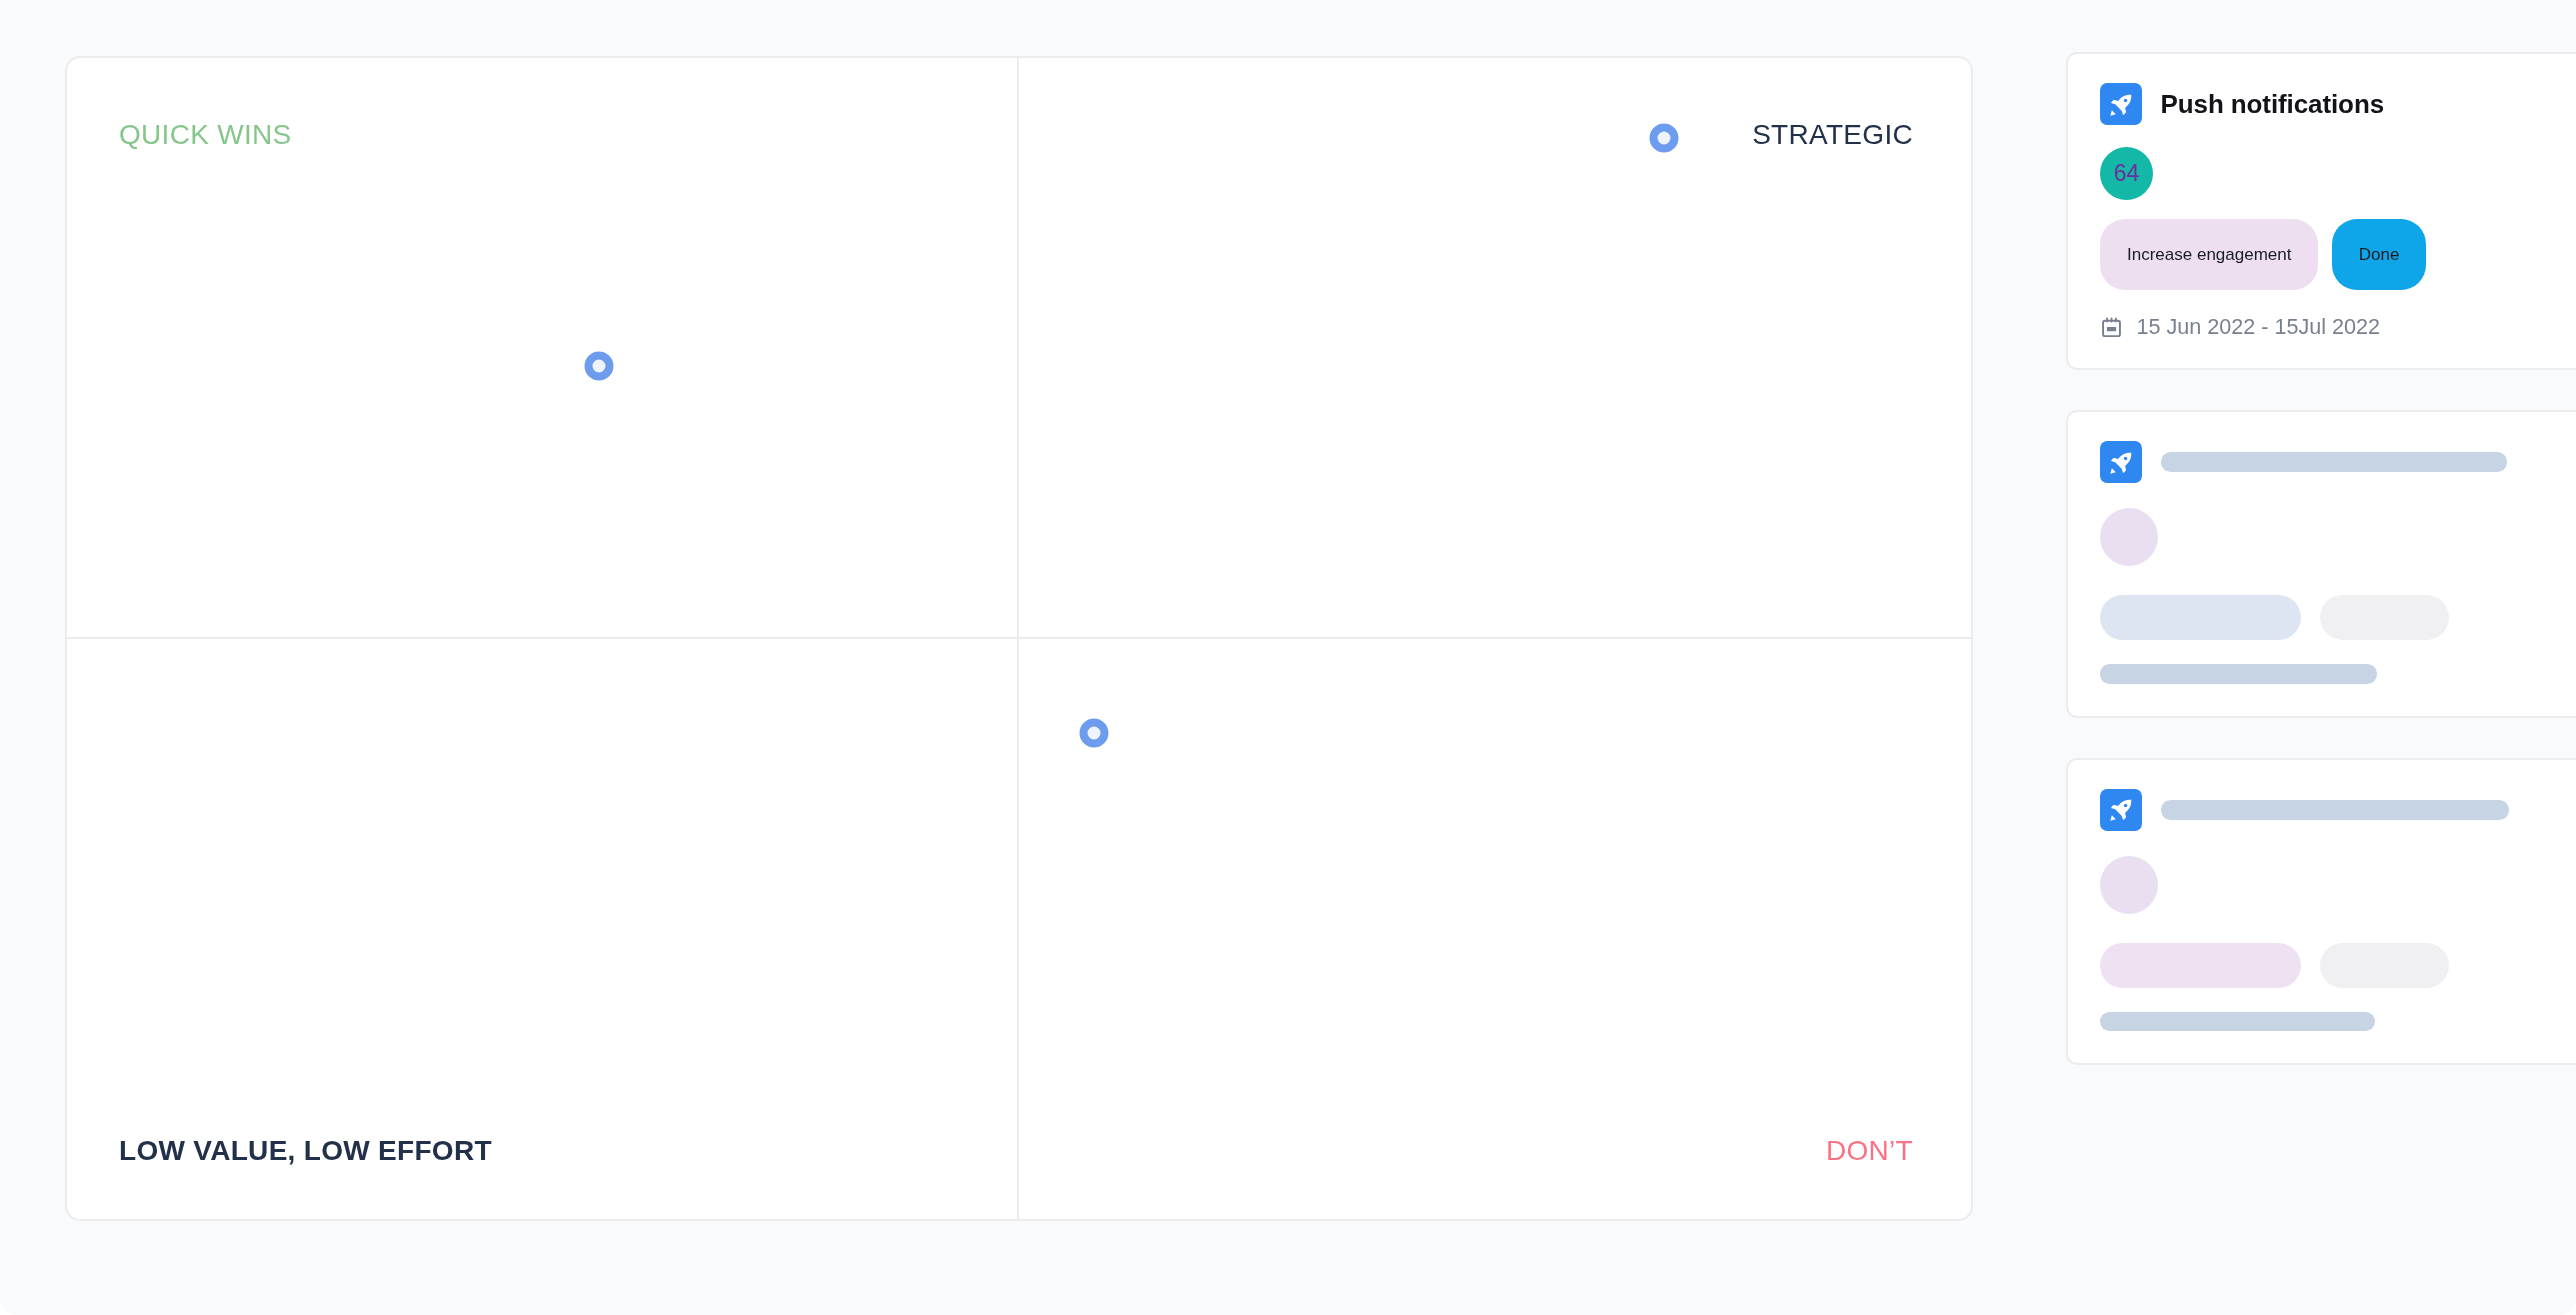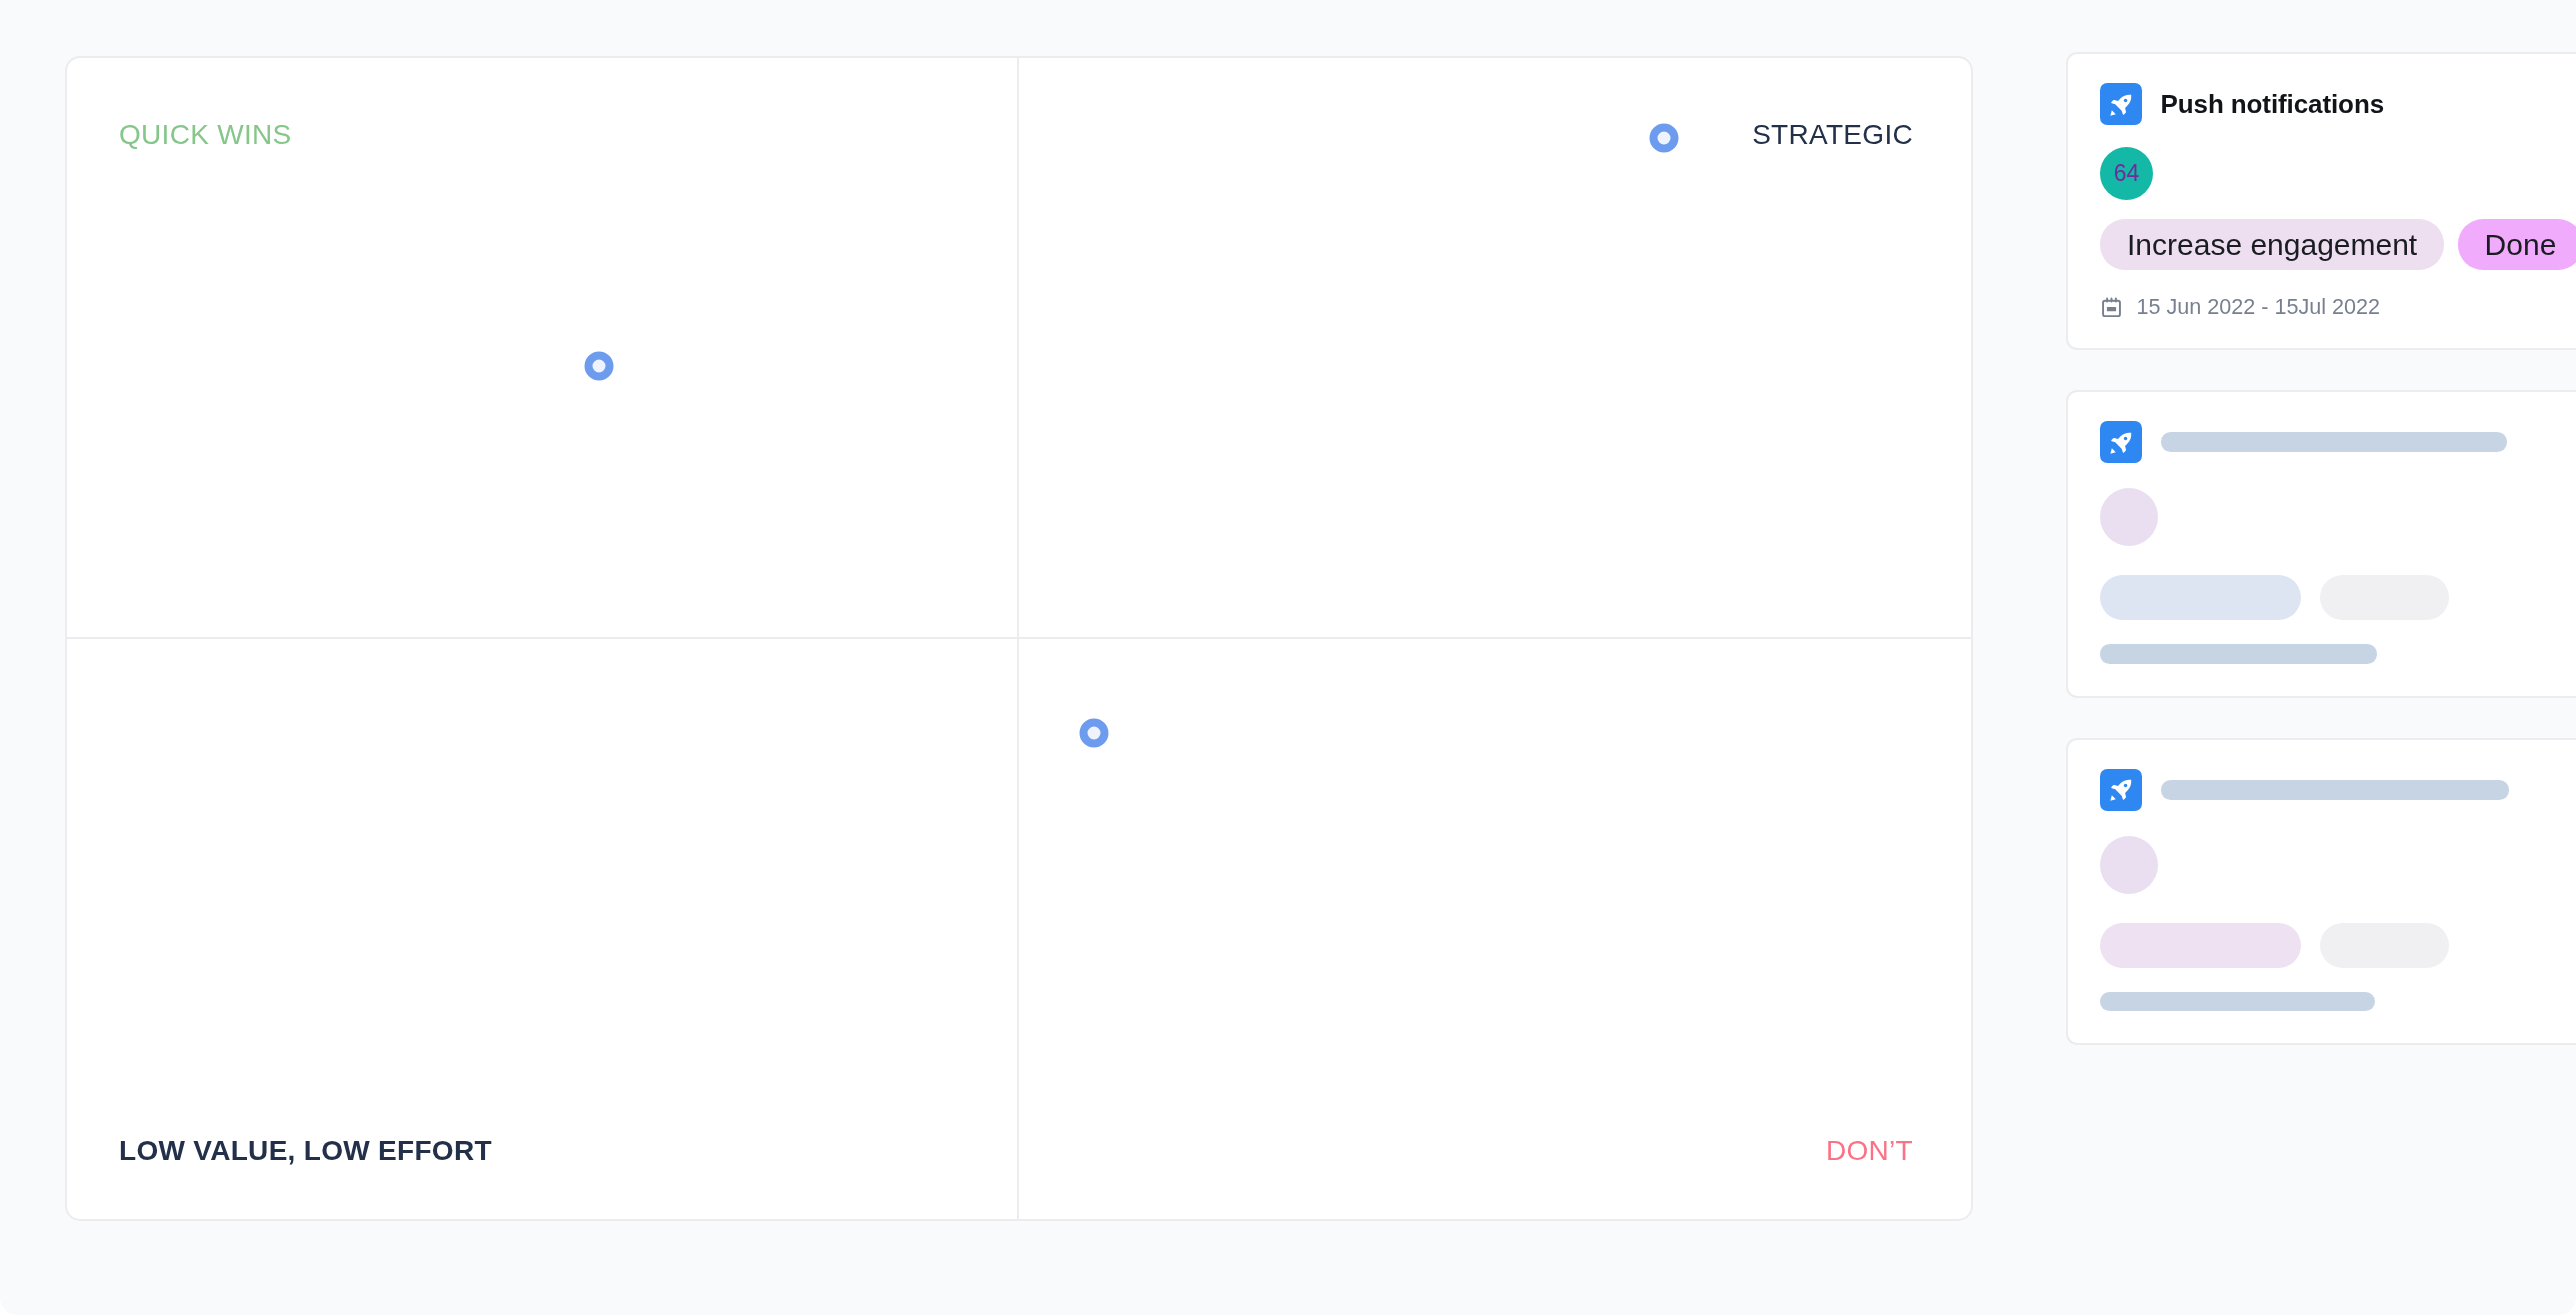--- a/index.html
+++ b/index.html
@@ -148,27 +148,27 @@
     margin-top: 19.6px;
     display: flex;
     align-items: center;
     gap: 13.4px;
   }
   .pill {
     height: 49px;
     border-radius: 25px;
     display: flex;
     align-items: center;
-    padding: 1px 27px;
-    font-size: 30px;
+    padding: 11px 27px;
+    font-size: 17px;
     color: #1a1c22;
     white-space: nowrap;
   }
   .pill-goal { background: #eddff0; }
-  .pill-status { background: #f0abfc; }
+  .pill-status { background: #0ea5e9; }
 
   .date-row {
     margin-top: 24px;
     display: flex;
     align-items: center;
     gap: 13.4px;
     color: #78808f;
     font-size: 21.6px;
   }
   .date-row svg { width: 23px; height: 23px; display: block; flex: none; }

